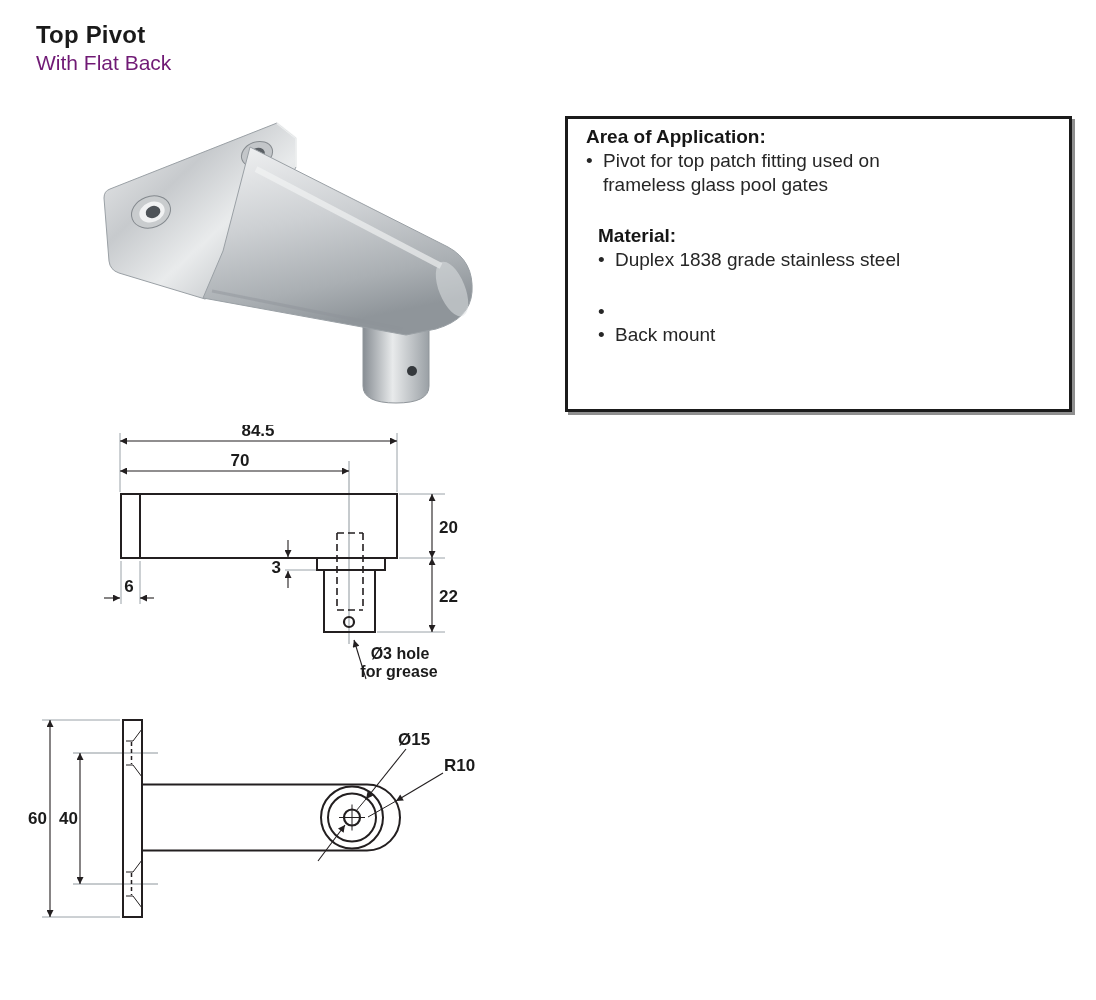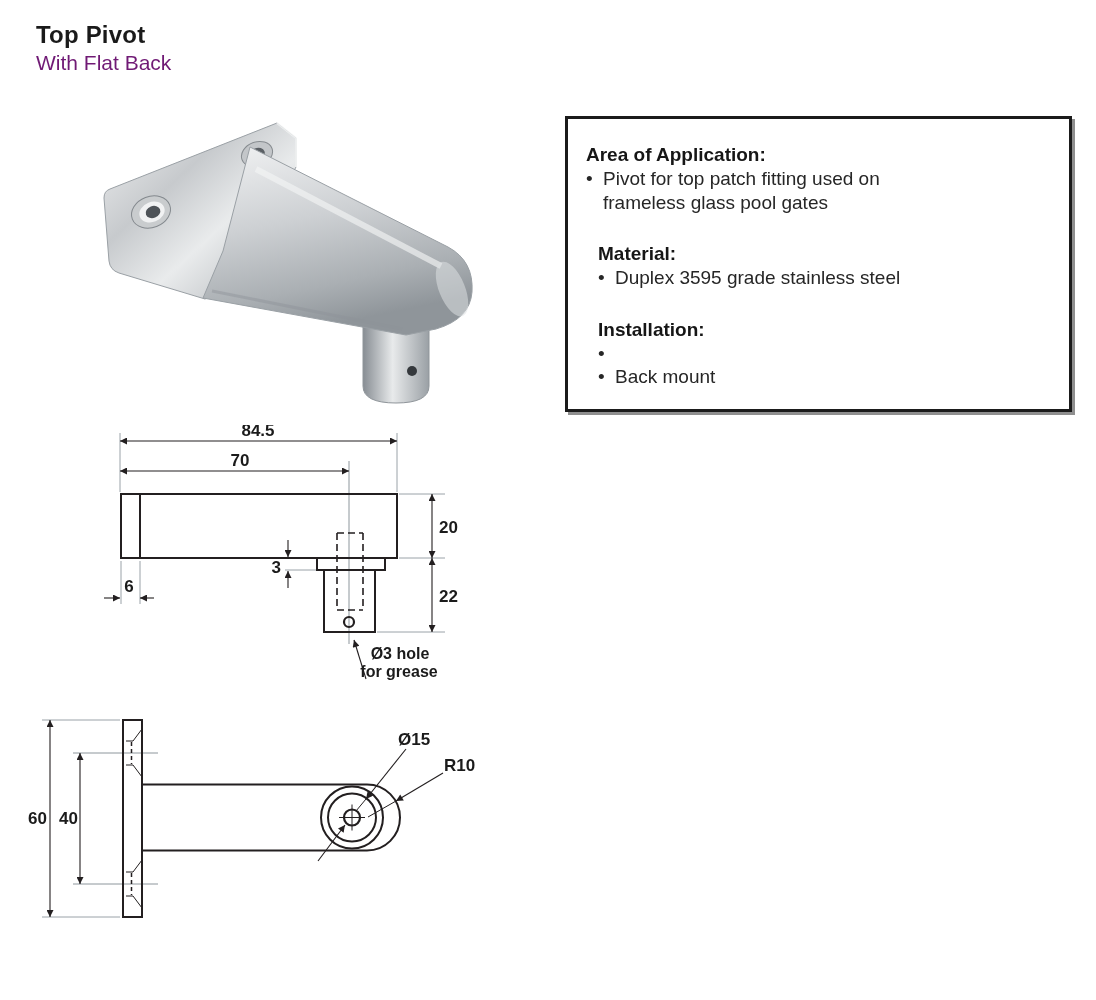--- a/index.html
+++ b/index.html
@@ -9,21 +9,21 @@
   }
   .abs{position:absolute;}
   
   #page-header{left:36px;top:22px;}
   #page-title{font-size:24px;font-weight:bold;color:#1a1a1a;line-height:26px;letter-spacing:.2px;}
   #page-subtitle{font-size:21px;font-weight:normal;color:#701a75;line-height:25px;margin-top:2px;}
   
   #info-box{
     left:565px;top:116px;width:507px;height:296px;box-sizing:border-box;
     border:3px solid #1b1b1b;background:#ffffff;box-shadow:3px 3px 0 #8f8f8f;
-    padding:24px 18px;
+    padding:6px 18px;
   }
   .ib-section + .ib-section{margin-top:28px;margin-left:12px;}
   .ib-heading{font-size:19px;font-weight:bold;line-height:24px;color:#161616;}
   .ib-bullet{display:flex;font-size:19px;line-height:23.5px;color:#262626;max-width:356px;}
   .ib-bullet .dot{flex:0 0 17px;width:17px;}
   
   svg text{font-family:"Liberation Sans",sans-serif;font-weight:bold;fill:#1b1b1b;}
   .obj{stroke:#231f20;stroke-width:2;fill:none;}
   .obj-thick{stroke:#231f20;stroke-width:2.2;fill:none;}
   .hid{stroke:#231f20;stroke-width:1.6;fill:none;stroke-dasharray:7 4;}
@@ -93,25 +93,24 @@
     <div class="ib-heading">Area of Application:</div>
     <div class="ib-bullet">
       <span class="dot">•</span>
       <span>Pivot for top patch fitting used on frameless glass pool gates</span>
     </div>
   </div>
   <div class="ib-section">
     <div class="ib-heading">Material:</div>
     <div class="ib-bullet">
       <span class="dot">•</span>
-      <span>Duplex 3595 grade stainless steel</span>
+      <span>Duplex 1838 grade stainless steel</span>
     </div>
   </div>
   <div class="ib-section">
-    <div class="ib-heading">Installation:</div>
     <div class="ib-bullet">
       <span class="dot">•</span>
     </div>
     <div class="ib-bullet">
       <span class="dot">•</span>
       <span>Back mount</span>
     </div>
   </div>
 </div>
 

